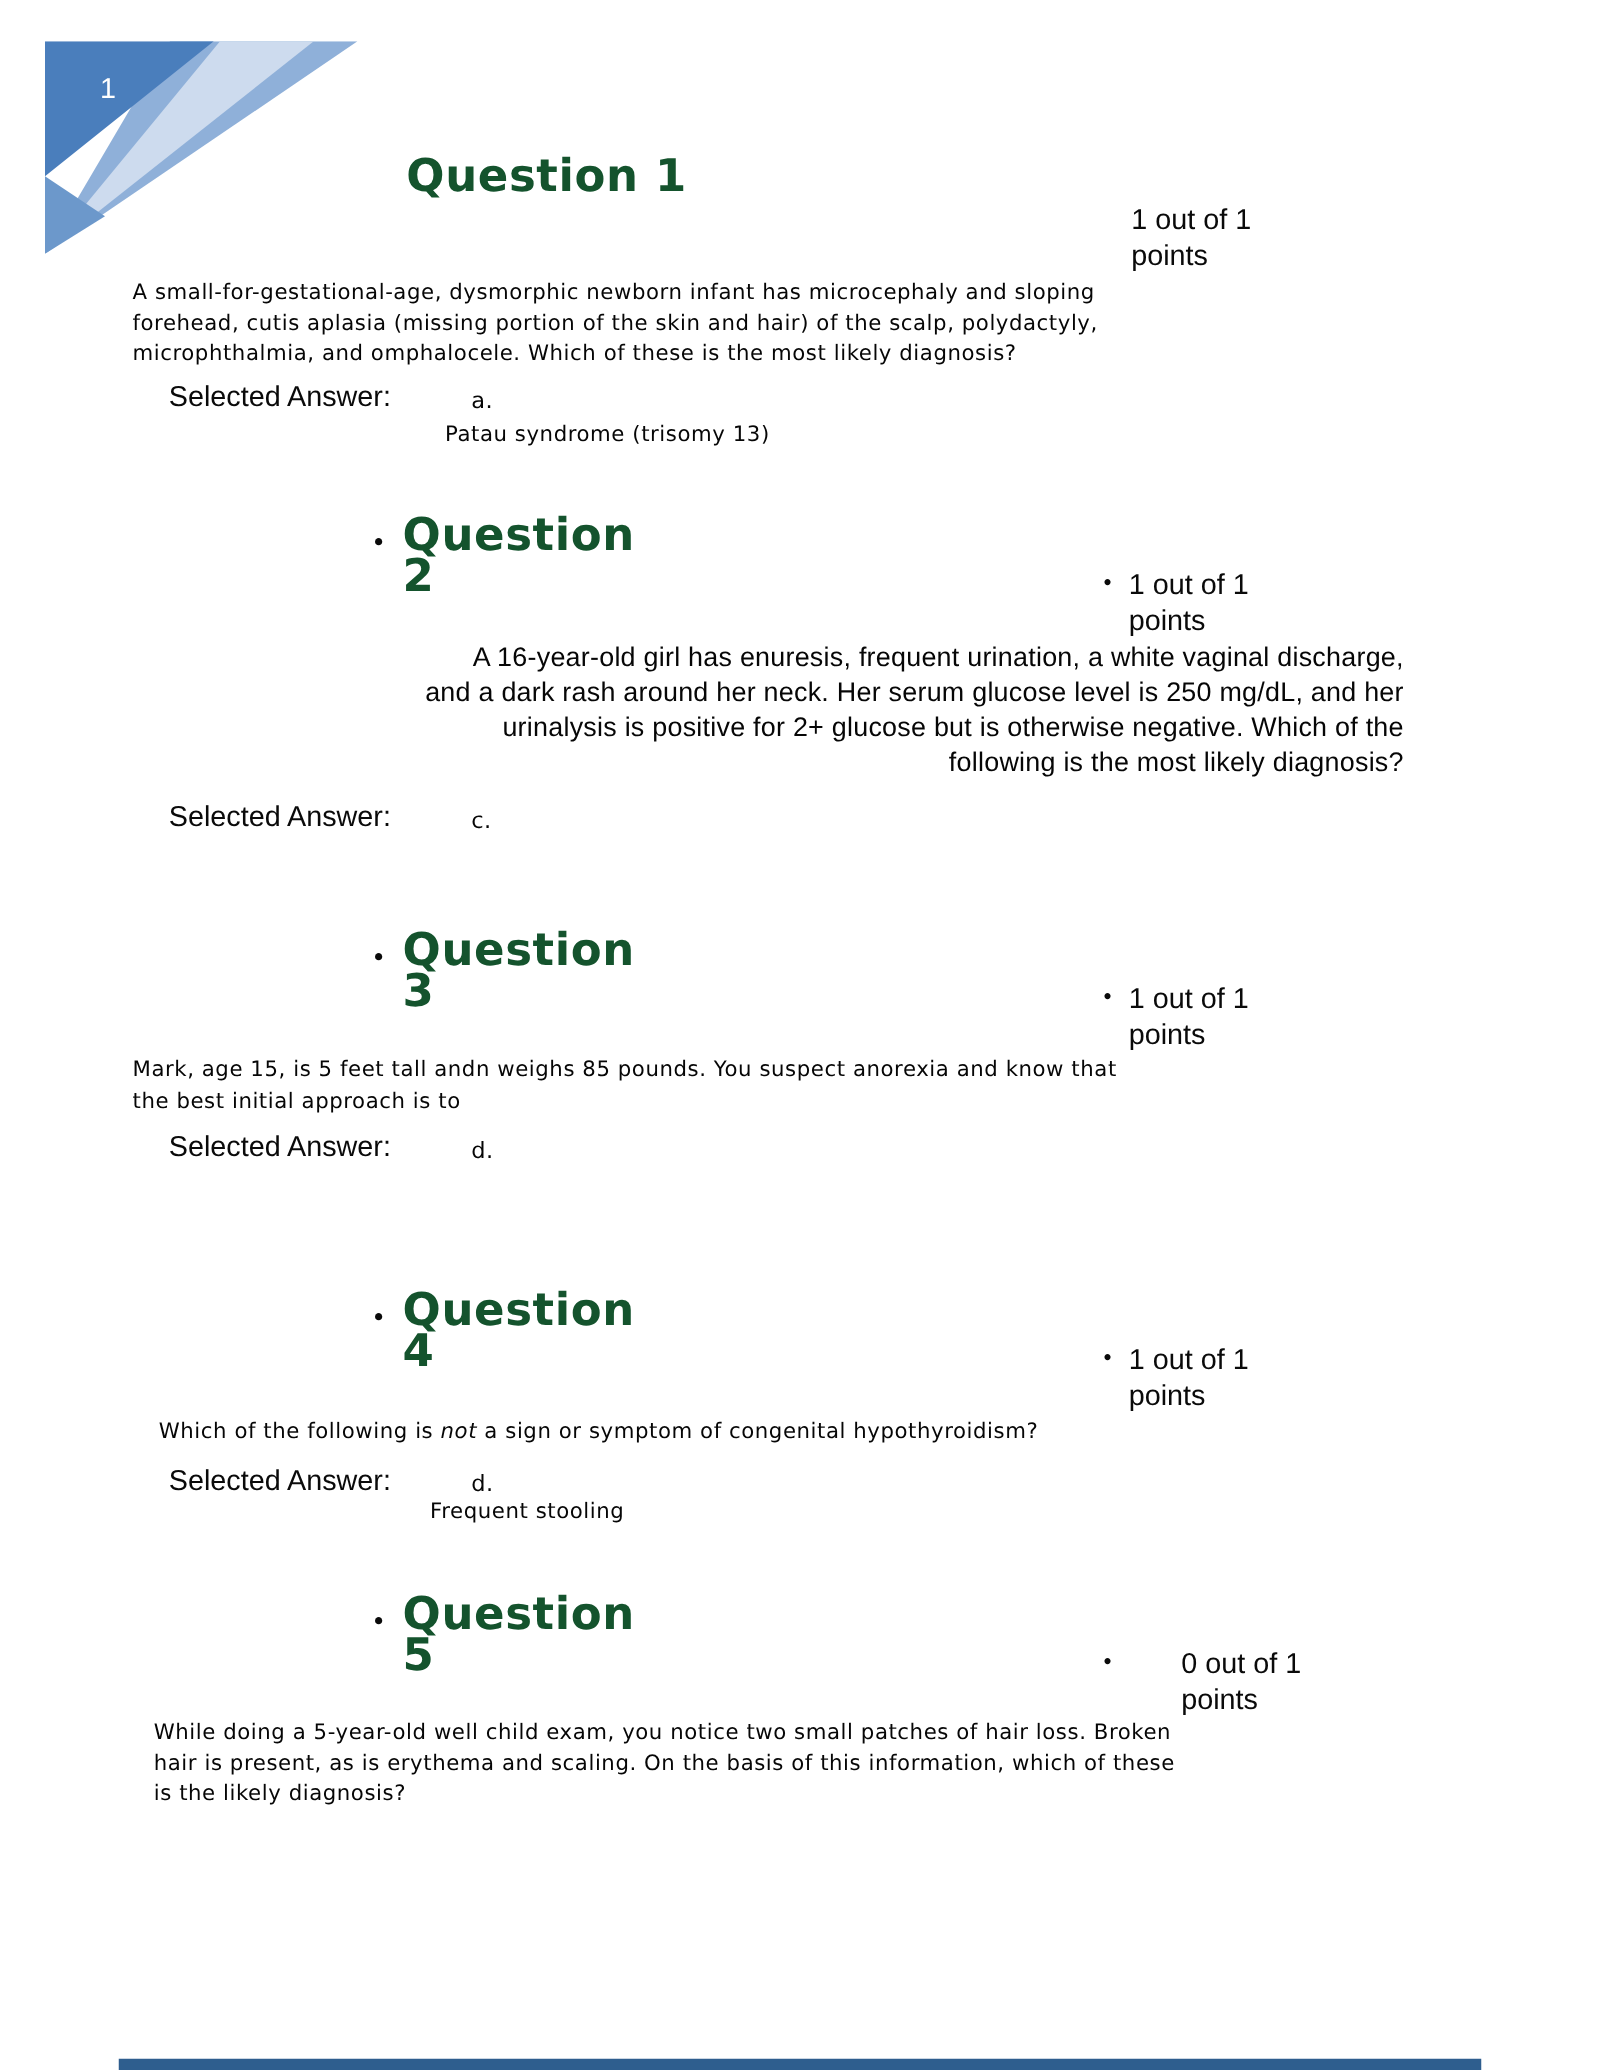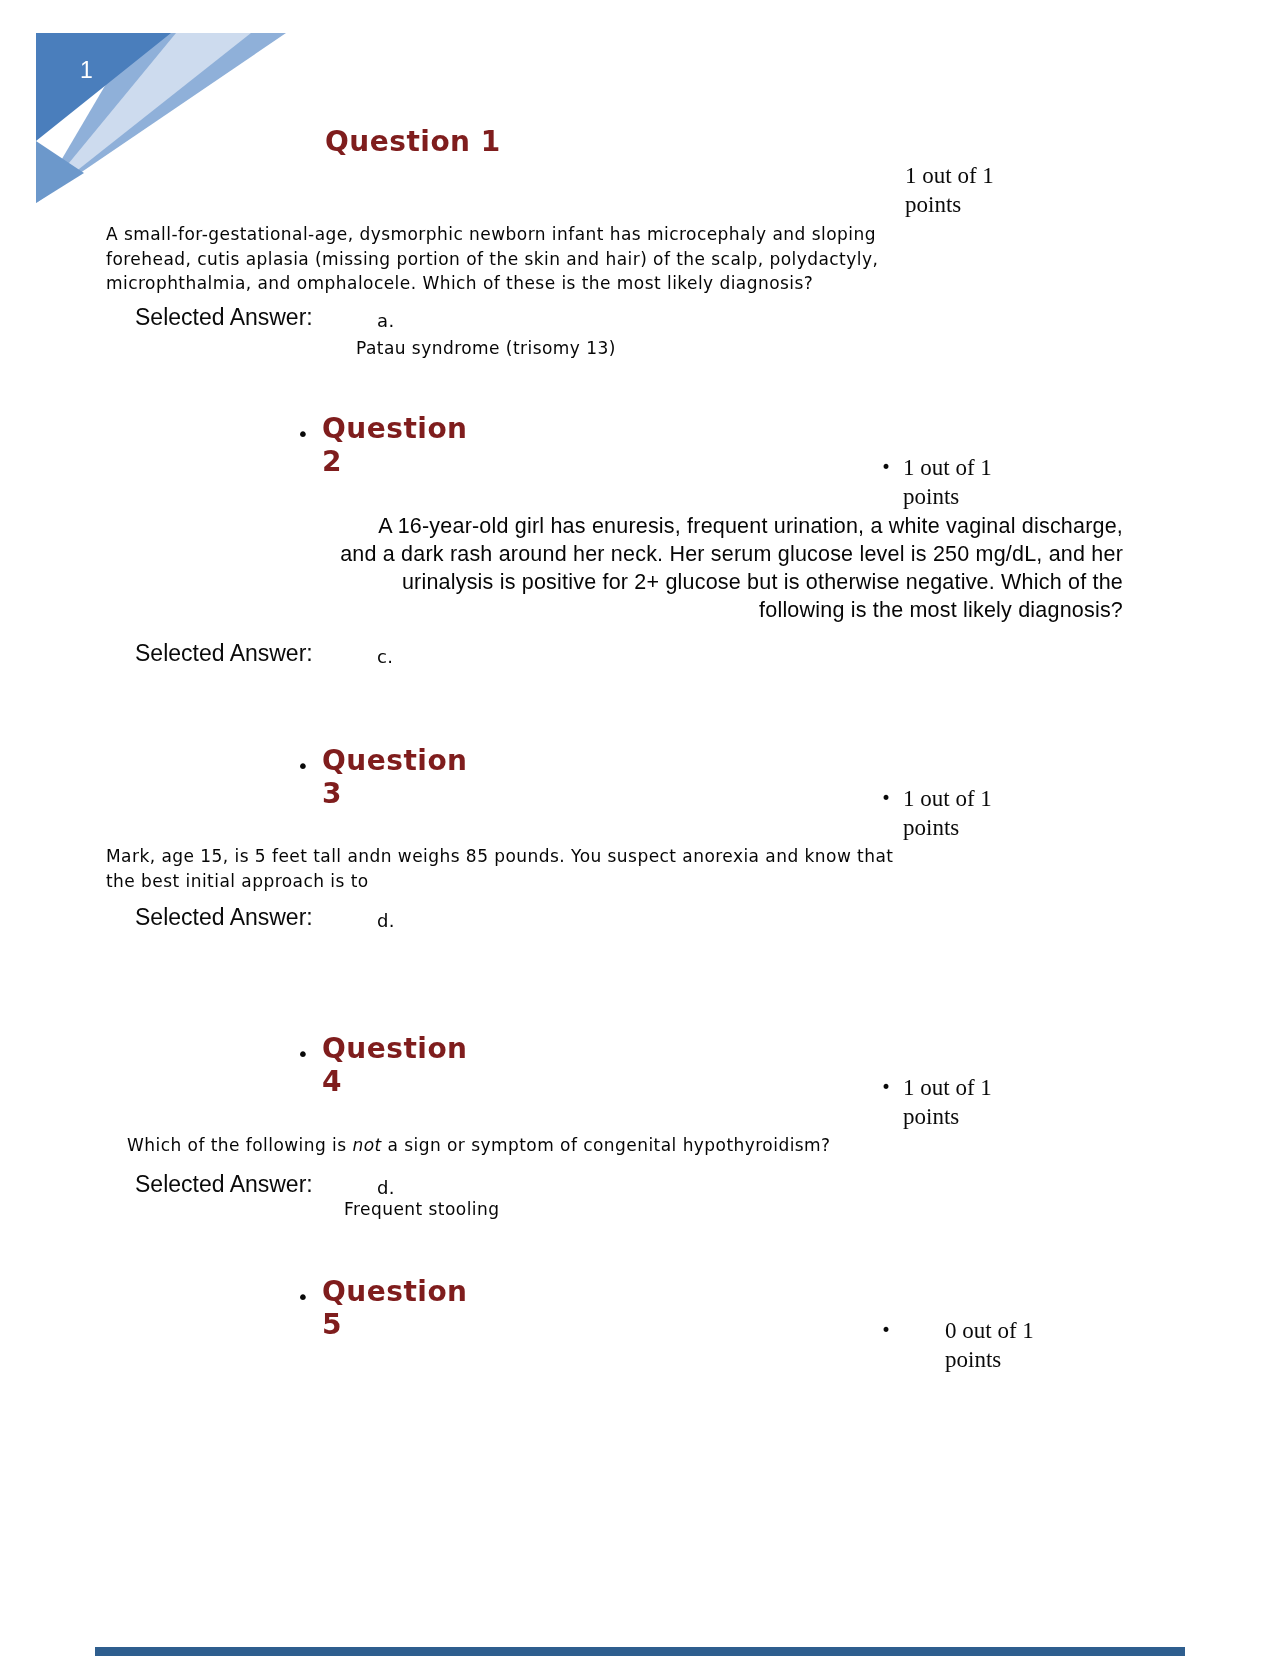--- a/index.html
+++ b/index.html
@@ -14,35 +14,35 @@
   }
   .abs { position: absolute; }
 
   
   #corner { position: absolute; left: 36px; top: 33px; width: 250px; height: 170px; }
 
   
   .q-title {
     font-family: "DejaVu Sans", sans-serif;
     font-weight: bold;
-    font-size: 28px;
+    font-size: 36px;
     line-height: 33px;
     letter-spacing: 0.5px;
     white-space: pre-line;
-    color: #7f1d1d;
+    color: #14532d;
   }
   .h-bullet {
     font-size: 20px;
     line-height: 20px;
     color: #0a0a0a;
   }
 
   
   .points {
-    font-family: Liberation Serif, serif;
+    font-family: Liberation Sans, sans-serif;
     font-size: 23px;
     line-height: 29px;
     white-space: pre-line;
     color: #0a0a0a;
   }
   .p-bullet {
     font-size: 17px;
     line-height: 17px;
     color: #0a0a0a;
   }
@@ -155,16 +155,19 @@
   <div class="abs sel-label" style="left:135px; top:1169px;">Selected Answer:</div>
   <div class="abs ans-letter" style="left:377px; top:1177px;">d.</div>
   <div class="abs ans-text" style="left:344px; top:1197px;">Frequent stooling</div>
 
   <div class="abs h-bullet" style="left:297px; top:1287px;">•</div>
   <div class="abs q-title" style="left:322px; top:1275px;">Question
 5</div>
   <div class="abs p-bullet" style="left:881px; top:1322px;">•</div>
   <div class="abs points" style="left:903px; top:1316px;margin-left:42px;">0 out of 1
 points</div>
+  <div class="abs body-sm" style="left:123px; top:1374px;">While doing a 5-year-old well child exam, you notice two small patches of hair loss. Broken
+hair is present, as is erythema and scaling. On the basis of this information, which of these
+is the likely diagnosis?</div>
 
   <div id="bottom-bar"></div>
 
 </div>
 
 </body></html>

